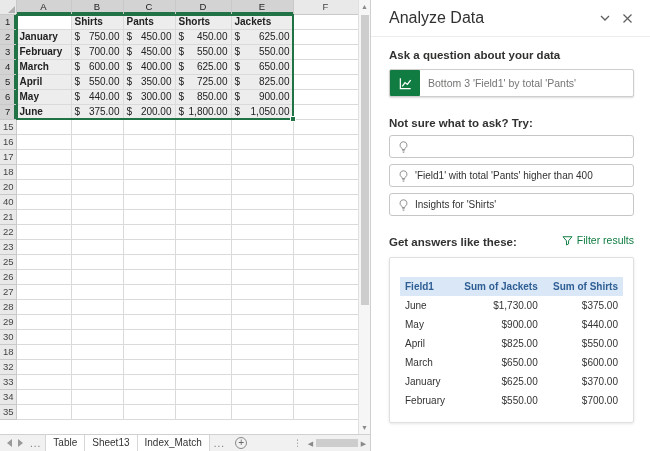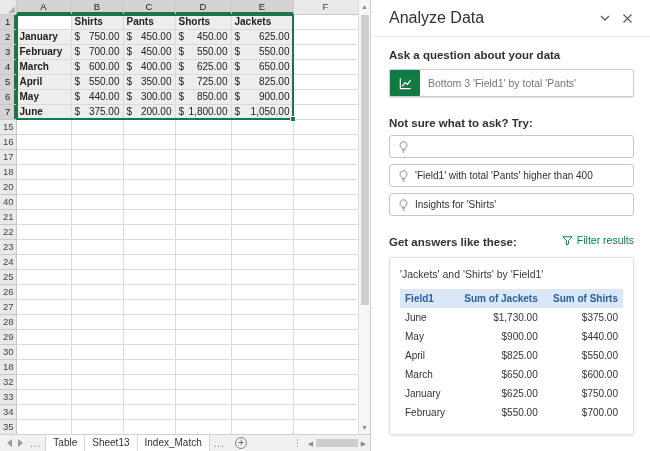--- a/index.html
+++ b/index.html
@@ -375,29 +375,20 @@
               <tr>
                 <th class="rowhead">23</th>
                 <td></td>
                 <td></td>
                 <td></td>
                 <td></td>
                 <td></td>
                 <td></td>
               </tr>
               <tr>
-                <th class="rowhead">24</th>
-                <td></td>
-                <td></td>
-                <td></td>
-                <td></td>
-                <td></td>
-                <td></td>
-              </tr>
-              <tr>
                 <th class="rowhead">25</th>
                 <td></td>
                 <td></td>
                 <td></td>
                 <td></td>
                 <td></td>
                 <td></td>
               </tr>
               <tr>
                 <th class="rowhead">26</th>
@@ -583,21 +574,20 @@
         <div class="sec-h">Get answers like these:</div>
         <div class="filter-link">
           <svg width="11" height="11" viewBox="0 0 16 16">
               <path d="M1.5 2.5h13l-5 6v4.5l-3 1.5v-6z" fill="none" stroke="currentColor" stroke-width="1.4"></path>
             </svg>
           <span>Filter results</span>
         </div>
       </div>
 
       <div class="card">
-        <div class="card-title">'Jackets' and 'Shirts' by 'Field1'</div>
         <table class="answers">
           <thead>
               <tr>
                 <th class="">Field1</th>
                 <th class="num">Sum of Jackets</th>
                 <th class="num">Sum of Shirts</th>
               </tr>
             </thead>
           <tbody>
               <tr>
@@ -616,21 +606,21 @@
                 <td class="num">$550.00</td>
               </tr>
               <tr>
                 <td class="">March</td>
                 <td class="num">$650.00</td>
                 <td class="num">$600.00</td>
               </tr>
               <tr>
                 <td class="">January</td>
                 <td class="num">$625.00</td>
-                <td class="num">$750.00</td>
+                <td class="num">$370.00</td>
               </tr>
               <tr>
                 <td class="">February</td>
                 <td class="num">$550.00</td>
                 <td class="num">$700.00</td>
               </tr>
             </tbody>
         </table>
       </div>
     </div>

